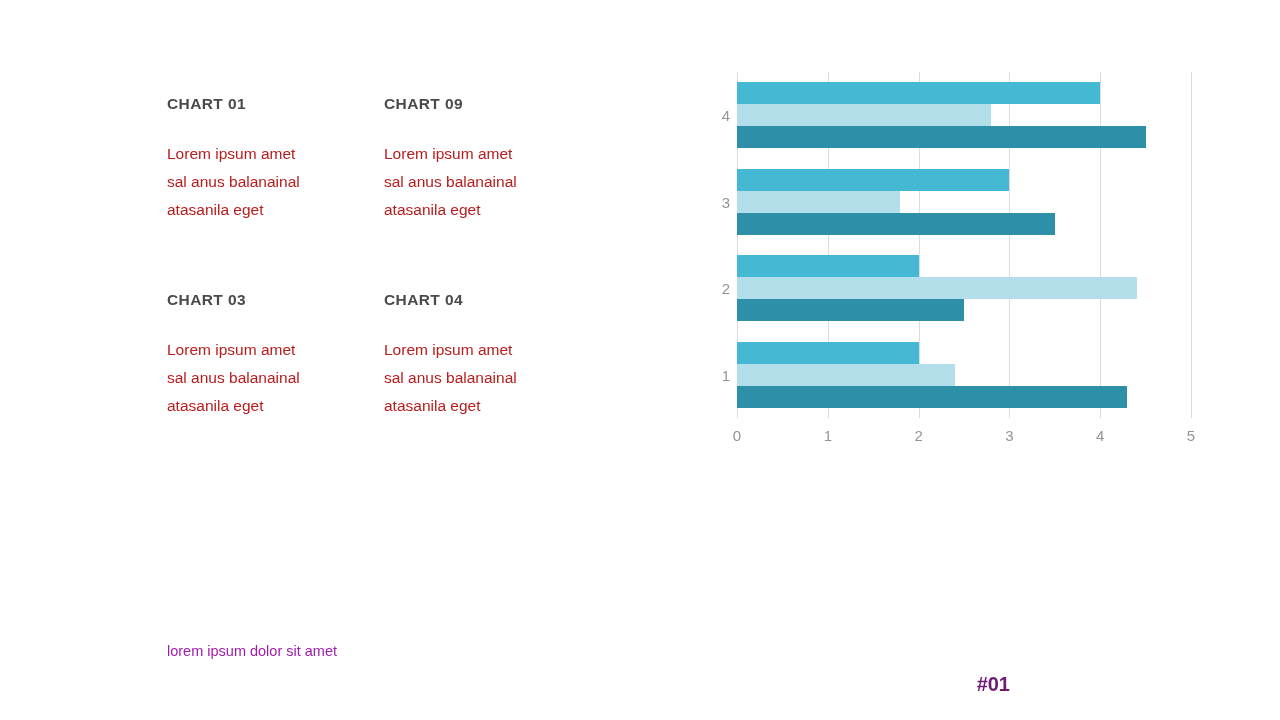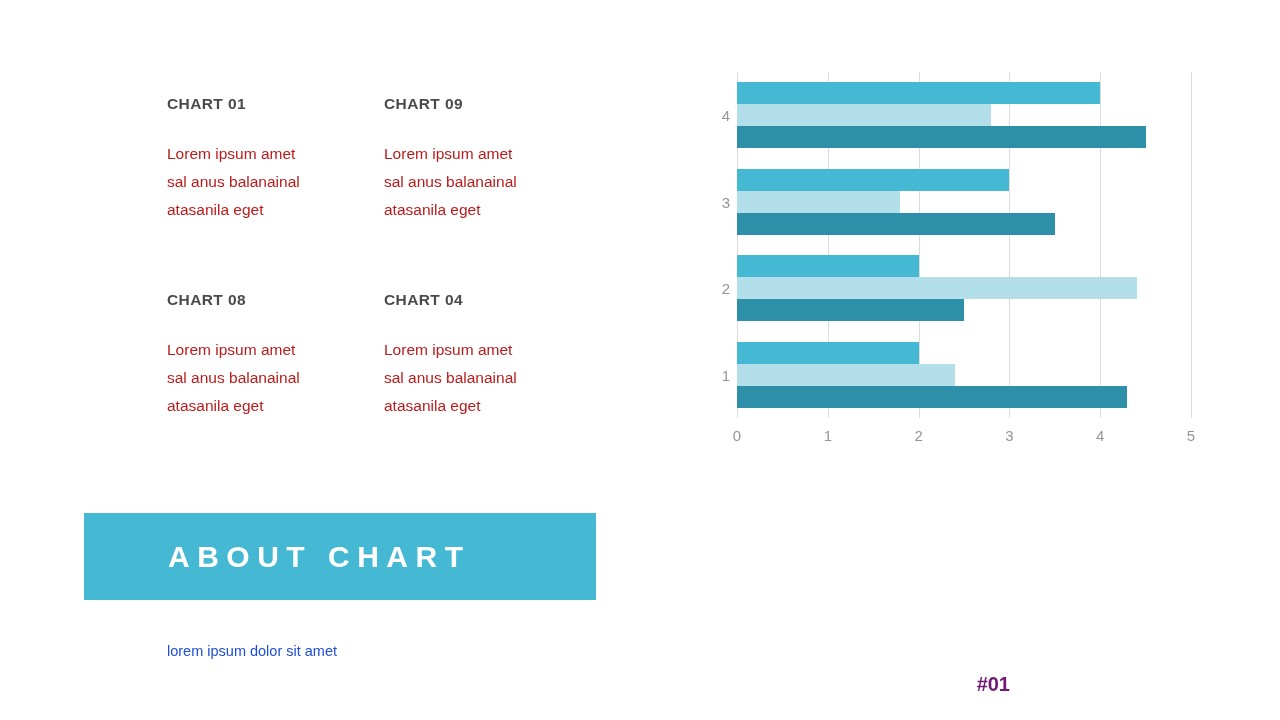--- a/index.html
+++ b/index.html
@@ -174,21 +174,21 @@
     color: #ffffff;
     font-weight: bold;
   }
 
   
   .footnote {
     position: absolute;
     left: 167px;
     top: 644px;
     font-size: 14.5px;
-    color: #1d4ed8;
+    color: #a21caf;
     line-height: 1;
   }
   .pagenum {
     position: absolute;
     right: 37px;
     top: 674px;
     font-size: 20px;
     font-weight: bold;
     color: #701a75;
     line-height: 1;
@@ -202,21 +202,21 @@
   <div class="text-grid">
     <div class="text-cell c0">
       <div class="cell-title">CHART 01</div>
       <div class="cell-body">Lorem ipsum amet<br>sal anus balanainal<br>atasanila eget</div>
     </div>
     <div class="text-cell c1">
       <div class="cell-title">CHART 09</div>
       <div class="cell-body">Lorem ipsum amet<br>sal anus balanainal<br>atasanila eget</div>
     </div>
     <div class="text-cell c2">
-      <div class="cell-title">CHART 08</div>
+      <div class="cell-title">CHART 03</div>
       <div class="cell-body">Lorem ipsum amet<br>sal anus balanainal<br>atasanila eget</div>
     </div>
     <div class="text-cell c3">
       <div class="cell-title">CHART 04</div>
       <div class="cell-body">Lorem ipsum amet<br>sal anus balanainal<br>atasanila eget</div>
     </div>
   </div>
 
   <div class="chart">
     <div class="ytick-wrap">
@@ -256,21 +256,18 @@
     <div class="xticks">
         <div class="xtick" style="left: 0px;">0</div>
         <div class="xtick" style="left: 90.8px;">1</div>
         <div class="xtick" style="left: 181.6px;">2</div>
         <div class="xtick" style="left: 272.4px;">3</div>
         <div class="xtick" style="left: 363.2px;">4</div>
         <div class="xtick" style="left: 454px;">5</div>
       </div>
   </div>
 
-  <div class="banner-left">
-    <div class="banner-left-title">ABOUT CHART</div>
-  </div>
 
 
   <div class="footnote">lorem ipsum dolor sit amet</div>
   <div class="pagenum">#01</div>
 
 </div>
 
 </body></html>

